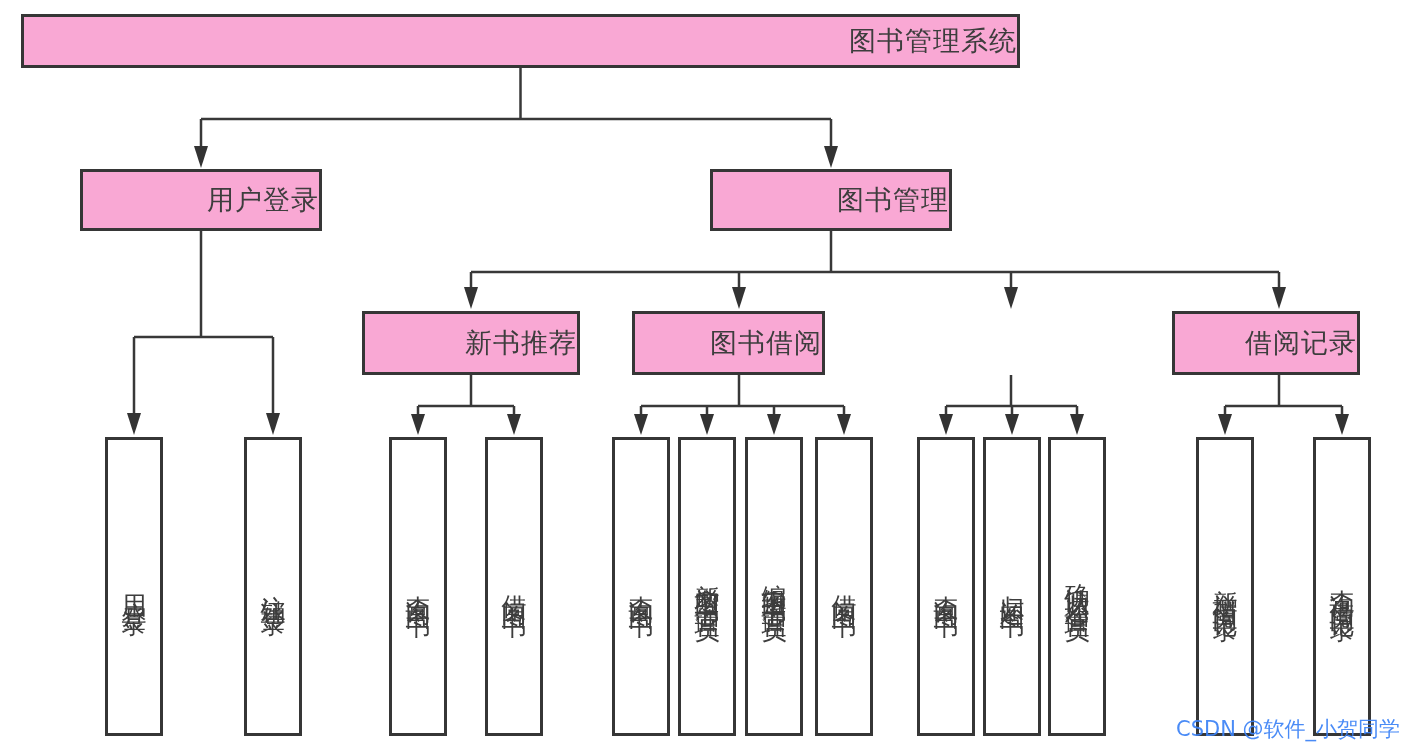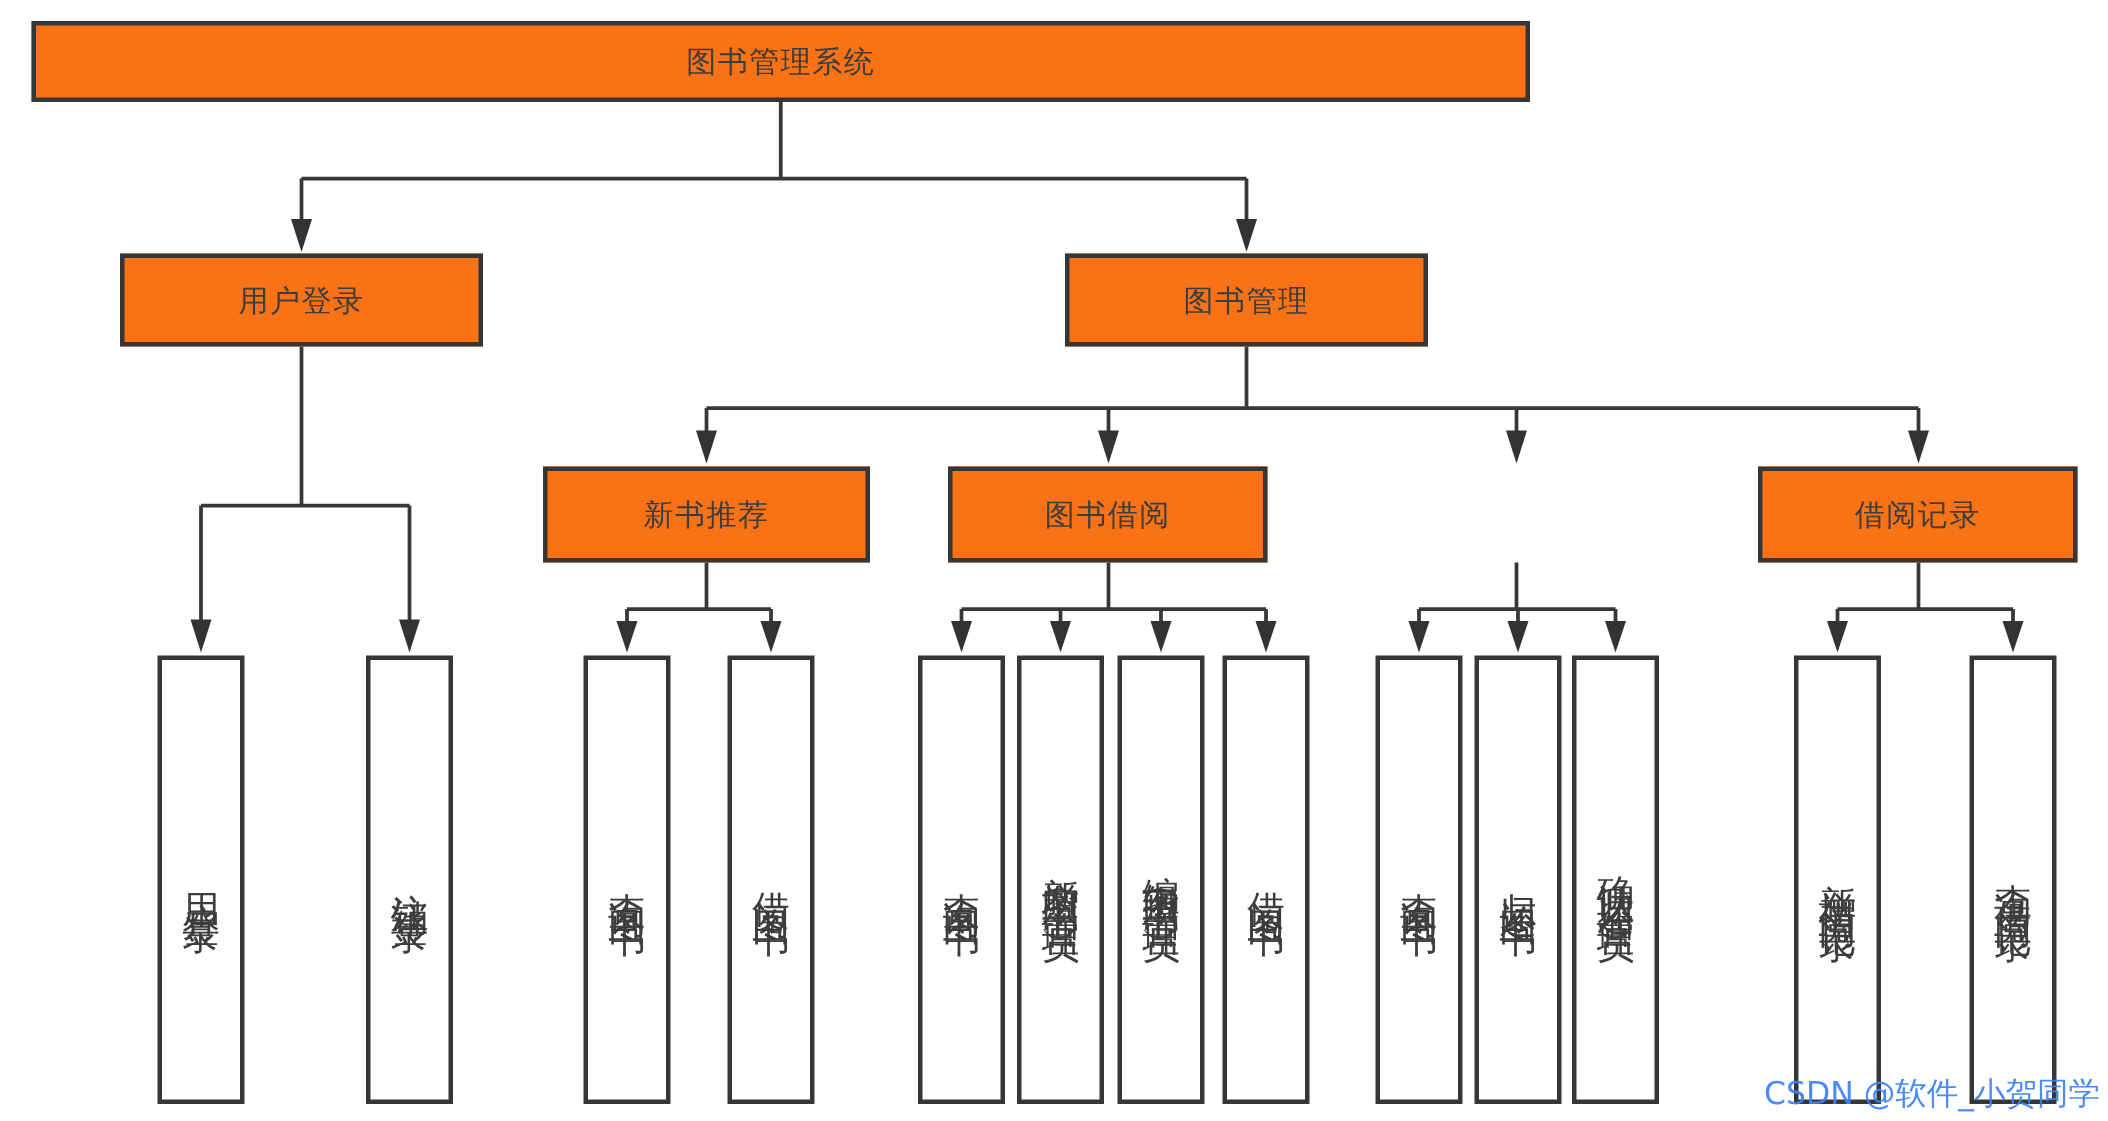--- a/index.html
+++ b/index.html
@@ -9,25 +9,25 @@
     background:#ffffff;
     font-family:"DejaVu Sans","Liberation Sans",sans-serif;
     overflow:hidden;
   }
   .wires{position:absolute;left:0;top:0;width:1405px;height:747px;}
   .wires path{stroke:#383838;stroke-width:2.5;fill:none;}
   .wires polygon{fill:#333333;stroke:none;}
   .node{
     position:absolute;
     box-sizing:border-box;
-    background:#f97316;
+    background:#f9a8d4;
     border:3px solid #363636;
     color:#3d3d3d;
-    display:flex;align-items:center;justify-content:center;
-    font-size:20px;
+    display:flex;align-items:center;justify-content:flex-end;
+    font-size:27px;
     letter-spacing:1px;
     white-space:nowrap;
   }
   .root{left:21px;top:14px;width:999px;height:54px;}
   .lvl2{top:169px;width:242px;height:62px;}
   .lvl3{top:311px;height:64px;}
   .leaf{
     top:437px;width:58px;height:299px;
     position:absolute;box-sizing:border-box;
     background:#ffffff;border:3px solid #363636;color:#3d3d3d;
@@ -101,24 +101,24 @@
   <div class="node lvl2" style="left:80px;">
     <span>用户登录</span>
   </div>
   <div class="node lvl3" style="left:362px;width:218px;">
     <span>新书推荐</span>
   </div>
 
   <div class="node lvl2" style="left:710px;">
     <span>图书管理</span>
   </div>
-  <div class="node lvl3" style="left:632px;width:213px;">
+  <div class="node lvl3" style="left:632px;width:193px;">
     <span>图书借阅</span>
   </div>
-  <div class="node lvl3" style="left:1172px;width:213px;">
+  <div class="node lvl3" style="left:1172px;width:188px;">
     <span>借阅记录</span>
   </div>
 
   <div class="leaf" style="left:105px;">
     <span class="vtext">用户登录</span>
   </div>
   <div class="leaf" style="left:244px;">
     <span class="vtext">注销登录</span>
   </div>
 

